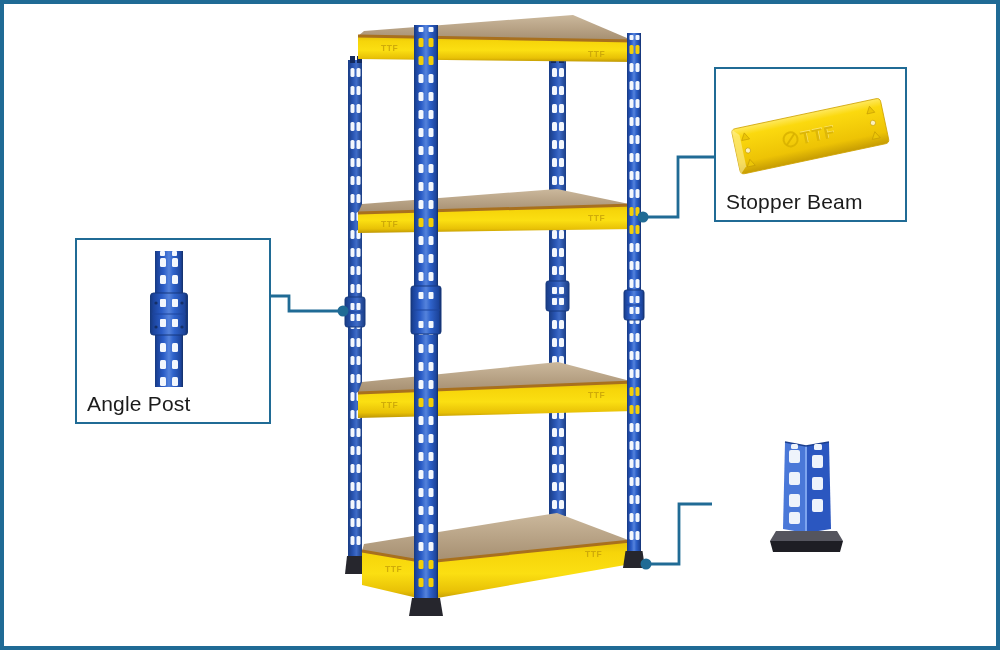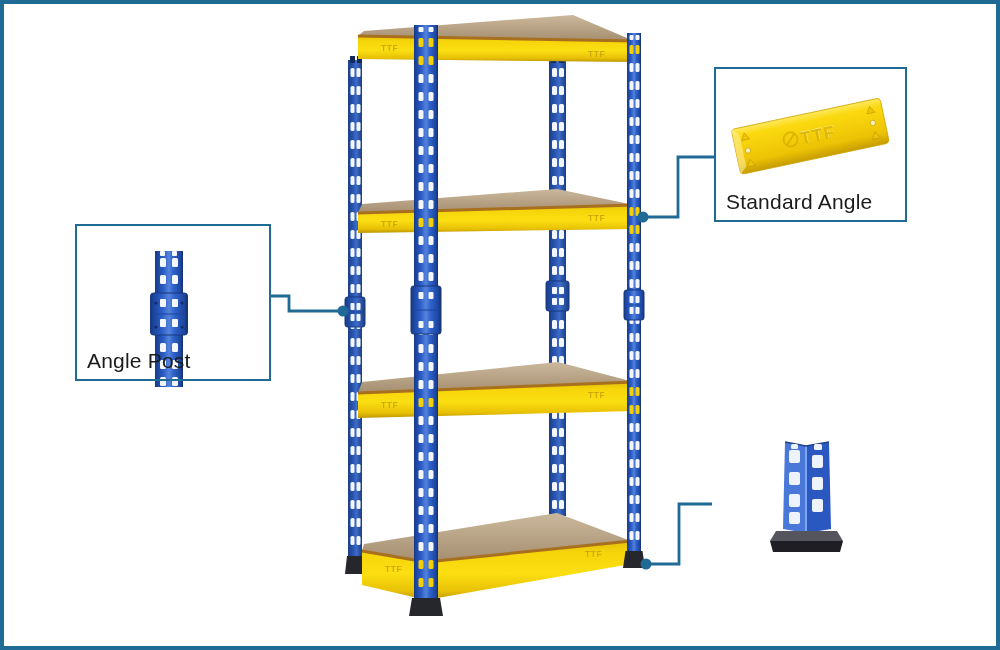--- a/index.html
+++ b/index.html
@@ -14,21 +14,21 @@
   }
   #scene{position:absolute;left:0;top:0;}
   .callout{
     position:absolute;border:2px solid var(--frame);background:transparent;
     box-sizing:border-box;
   }
   .callout-label{
     position:absolute;left:10px;bottom:6px;font-size:21px;color:var(--label);
     letter-spacing:0.2px;white-space:nowrap;
   }
-  #box-angle-post{left:75px;top:224px;width:196px;height:157px;}
+  #box-angle-post{left:75px;top:238px;width:196px;height:186px;}
   #box-standard-beam{left:714px;top:67px;width:193px;height:155px;}
   #box-bottom-stopper{left:712px;top:429px;width:195px;height:158px;}
 </style>
 </head>
 <body>
 
 <div class="canvas">
   <svg id="scene" width="1000" height="650" viewBox="0 0 1000 650">
       <defs>
  <linearGradient id="gBand" x1="0" y1="0" x2="0" y2="1">
@@ -430,16 +430,16 @@
         <polygon points="776,531 837,531 843,541 770,541" fill="#55555e"></polygon>
         <polygon points="770,541 843,541 840,552 773,552" fill="#1e1e24"></polygon>
       </g>
     </svg>
 
   <div class="callout" id="box-angle-post">
     <span class="callout-label">Angle Post</span>
   </div>
 
   <div class="callout" id="box-standard-beam">
-    <span class="callout-label">Standard Angle</span>
+    <span class="callout-label">Stopper Beam</span>
   </div>
 
 </div>
 
 </body></html>

